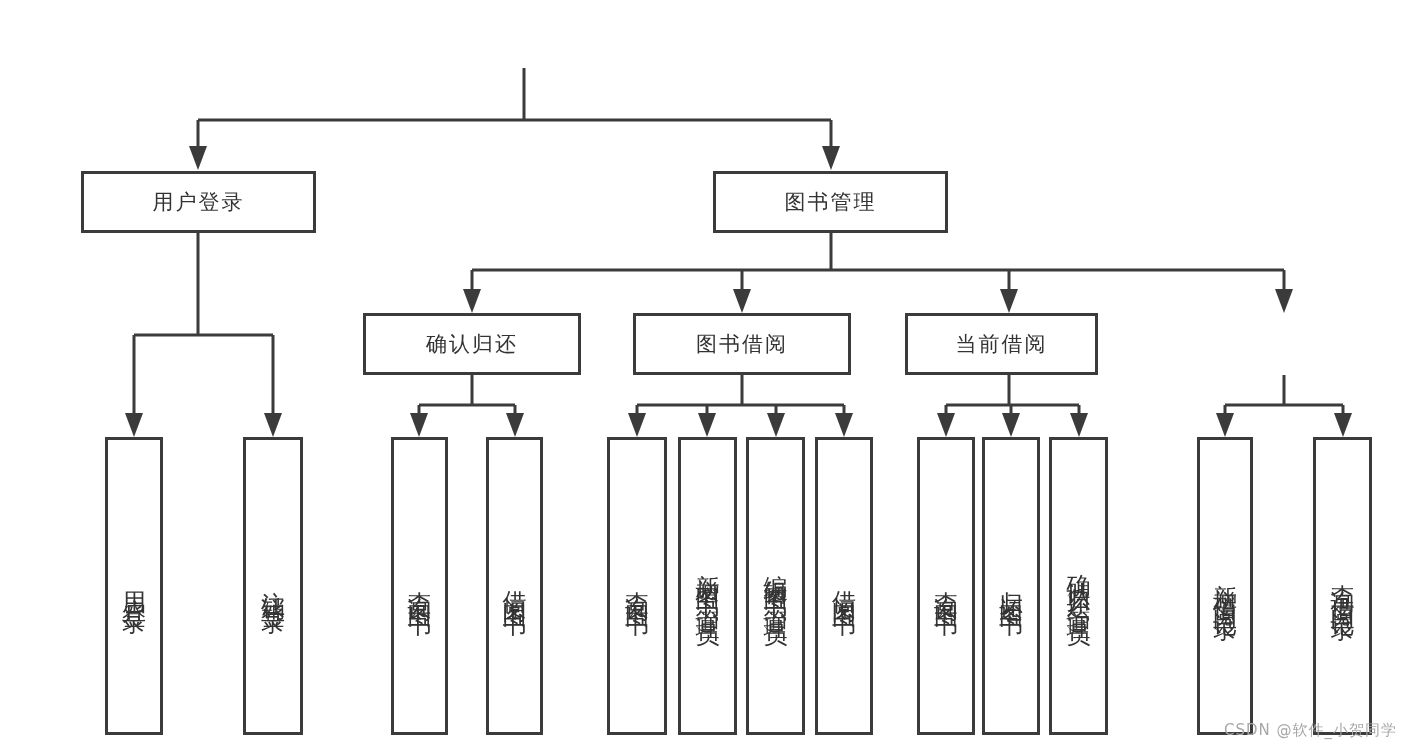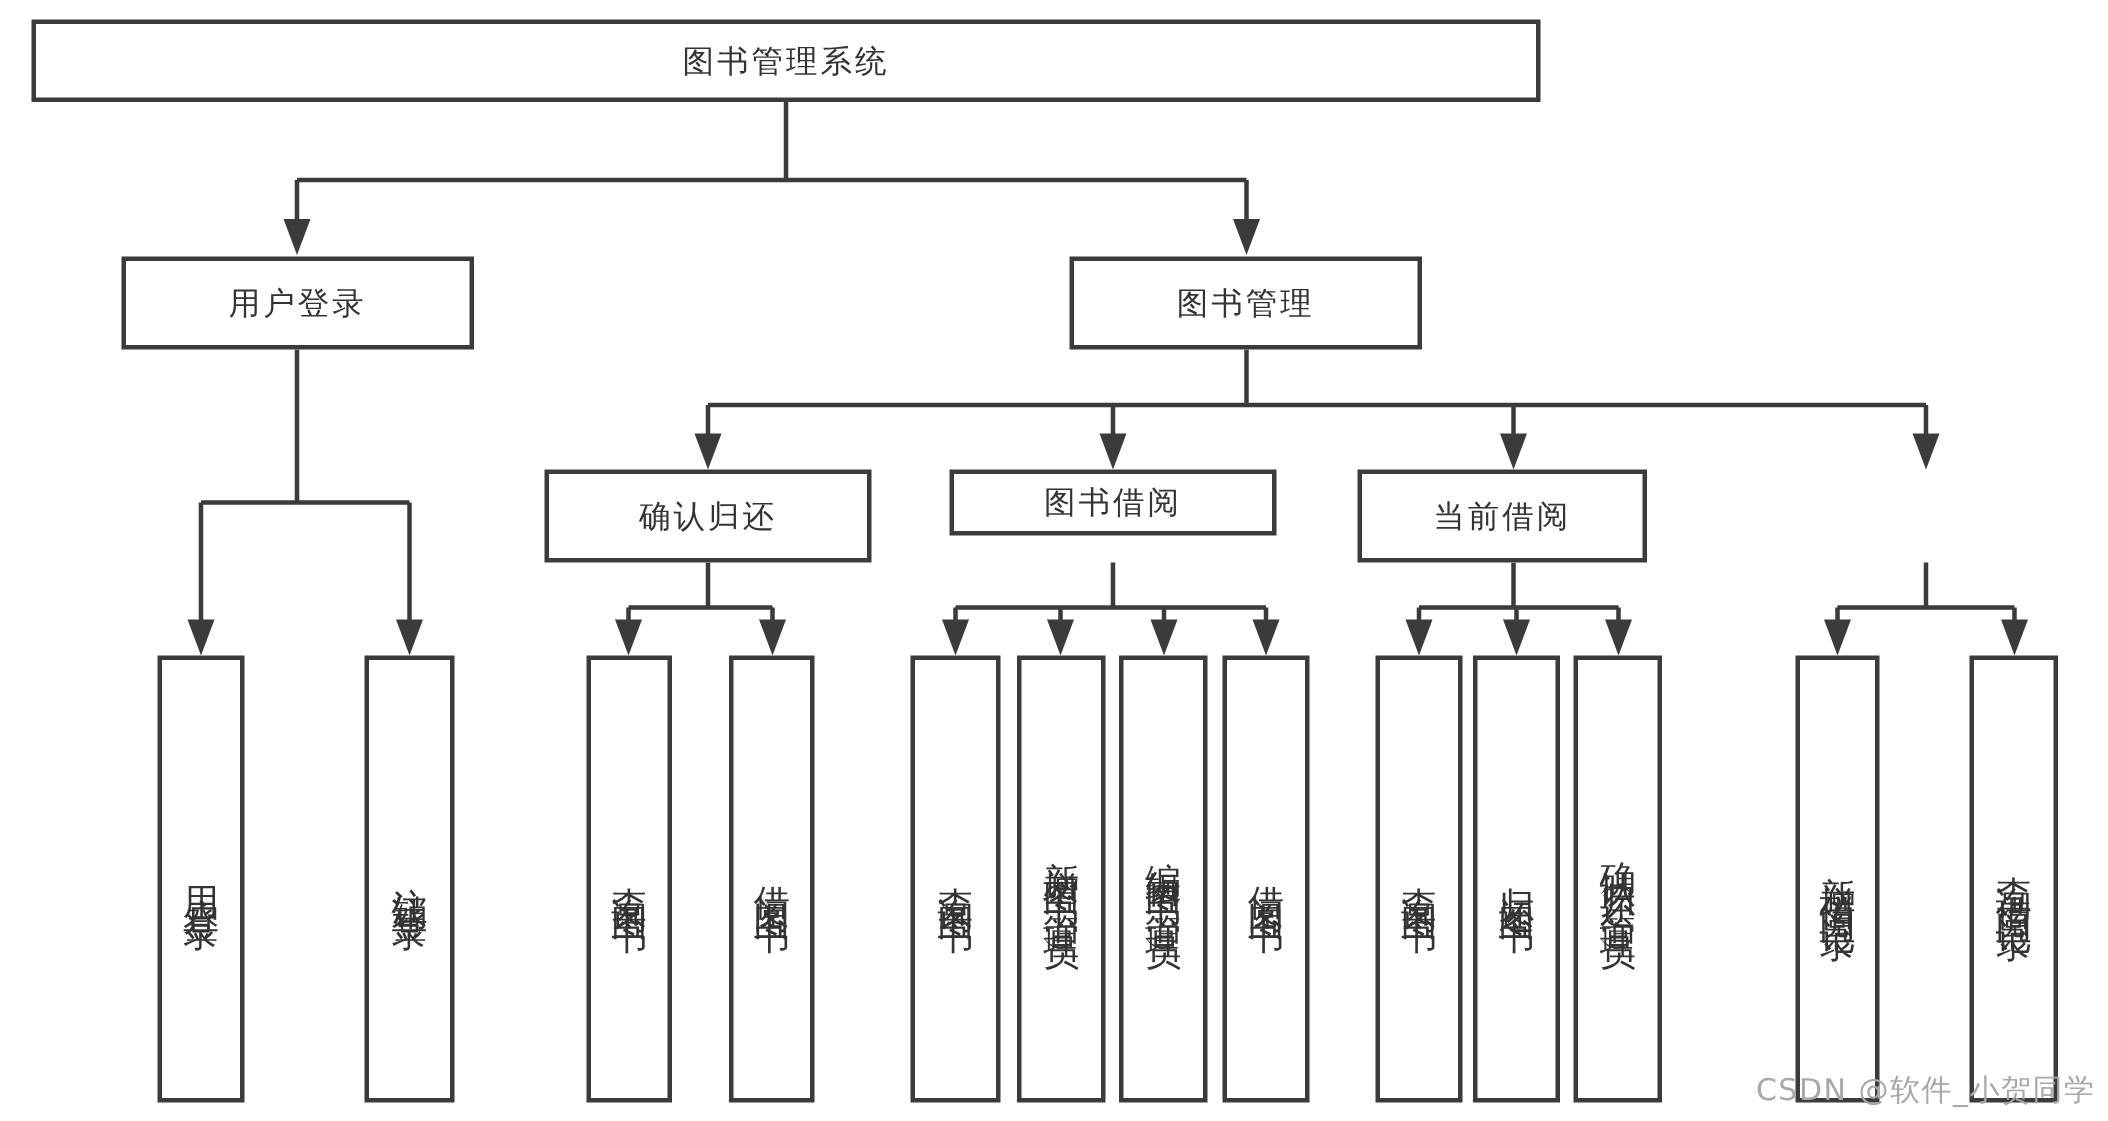--- a/index.html
+++ b/index.html
@@ -13,21 +13,21 @@
     border:3px solid #3b3b3b;display:flex;align-items:center;justify-content:center;
     color:#333333;
   }
   .h{font-size:21px;letter-spacing:2px;white-space:nowrap;}
   .v{
     writing-mode:vertical-rl;text-orientation:upright;
     font-size:24px;letter-spacing:7px;line-height:1;
   }
   #watermark{
     position:absolute;right:8px;bottom:7px;
-    font-size:20px;color:#a8a8a8;letter-spacing:1px;white-space:nowrap;text-align:right;
+    font-size:15px;color:#a8a8a8;letter-spacing:1px;white-space:nowrap;text-align:right;
   }
 </style>
 </head>
 <body>
 
 <div id="canvas">
 
   <svg id="wires" viewBox="0 0 1405 747" xmlns="http://www.w3.org/2000/svg">
     <path fill="none" stroke="#3b3b3b" stroke-width="3" d="
       M524 68 V120 M198 120 H831 M198 120 V150 M831 120 V150
@@ -43,27 +43,26 @@
       M463 289 L481 289 L472 313 Z  M733 289 L751 289 L742 313 Z
       M1000 289 L1018 289 L1009 313 Z  M1275 289 L1293 289 L1284 313 Z
       M410 413 L428 413 L419 437 Z  M506 413 L524 413 L515 437 Z
       M628 413 L646 413 L637 437 Z  M698 413 L716 413 L707 437 Z
       M767 413 L785 413 L776 437 Z  M835 413 L853 413 L844 437 Z
       M937 413 L955 413 L946 437 Z  M1002 413 L1020 413 L1011 437 Z
       M1070 413 L1088 413 L1079 437 Z
       M1216 413 L1234 413 L1225 437 Z  M1334 413 L1352 413 L1343 437 Z"></path>
   </svg>
 
-  <div class="box h" style="left:21px;top:13px;width:1006px;height:55px;">图书管理系统</div>
 
   <div class="box h" style="left:81px;top:171px;width:235px;height:62px;">用户登录</div>
   <div class="box h" style="left:713px;top:171px;width:235px;height:62px;">图书管理</div>
 
   <div class="box h" style="left:363px;top:313px;width:218px;height:62px;">确认归还</div>
-  <div class="box h" style="left:633px;top:313px;width:218px;height:44px;">图书借阅</div>
+  <div class="box h" style="left:633px;top:313px;width:218px;height:62px;">图书借阅</div>
   <div class="box h" style="left:905px;top:313px;width:193px;height:62px;">当前借阅</div>
 
   <div class="box v" style="left:105px;top:437px;width:58px;height:298px;">用户登录</div>
   <div class="box v" style="left:243px;top:437px;width:60px;height:298px;">注销登录</div>
 
   <div class="box v" style="left:391px;top:437px;width:57px;height:298px;">查询图书</div>
   <div class="box v" style="left:486px;top:437px;width:57px;height:298px;">借阅图书</div>
 
   <div class="box v" style="left:607px;top:437px;width:60px;height:298px;">查询图书</div>
   <div class="box v" style="left:678px;top:437px;width:59px;height:298px;">新增图书（管理员）</div>

